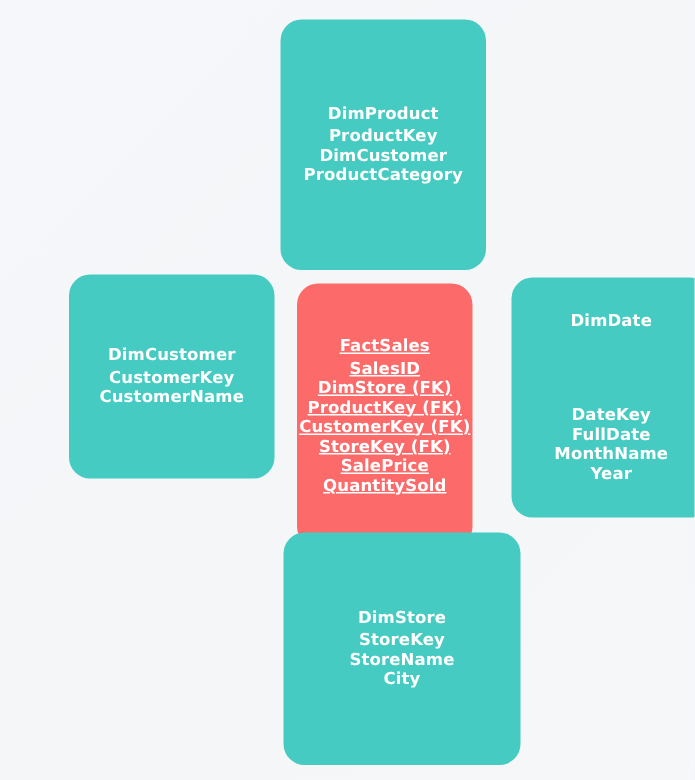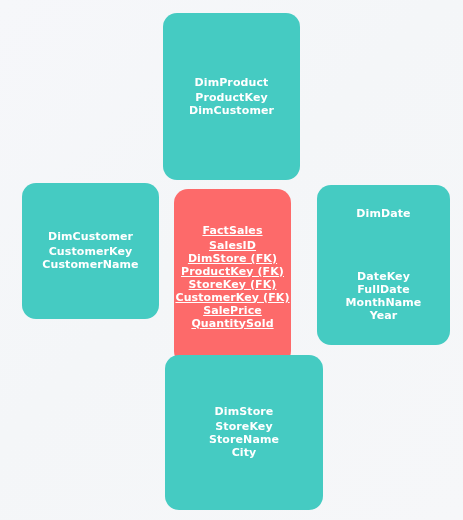--- a/index.html
+++ b/index.html
@@ -24,20 +24,21 @@
     border-radius: 14px;
     display: flex;
     flex-direction: column;
     align-items: center;
     justify-content: center;
     box-sizing: border-box;
     padding: 6px 8px;
     color: #ffffff;
     text-align: center;
     line-height: 1.0;
+    margin-left: 24px;
   }
   .entity.dimension {
     background: #45cbc2;
   }
   .entity.fact {
     background: #fd6a6a;
   }
   .ent-title {
     font-size: 11px;
     font-weight: bold;
@@ -67,39 +68,40 @@
 </head>
 <body>
 
 <div id="diagram">
 
   <div class="entity dimension" id="ent-dimproduct">
     <div class="ent-title">DimProduct</div>
     <div class="ent-fields">
       <div class="ent-field">ProductKey</div>
       <div class="ent-field">DimCustomer</div>
+      <div class="ent-field">ProductCategory</div>
     </div>
   </div>
 
   <div class="entity dimension" id="ent-dimcustomer">
     <div class="ent-title">DimCustomer</div>
     <div class="ent-fields">
       <div class="ent-field">CustomerKey</div>
       <div class="ent-field">CustomerName</div>
     </div>
   </div>
 
   <div class="entity fact" id="ent-factsales">
     <div class="ent-title">FactSales</div>
     <div class="ent-fields">
       <div class="ent-field">SalesID</div>
       <div class="ent-field">DimStore (FK)</div>
       <div class="ent-field">ProductKey (FK)</div>
+      <div class="ent-field">CustomerKey (FK)</div>
       <div class="ent-field">StoreKey (FK)</div>
-      <div class="ent-field">CustomerKey (FK)</div>
       <div class="ent-field">SalePrice</div>
       <div class="ent-field">QuantitySold</div>
     </div>
   </div>
 
   <div class="entity dimension" id="ent-dimdate">
     <div class="ent-title">DimDate</div>
     <div class="ent-fields">
       <div class="ent-field">DateKey</div>
       <div class="ent-field">FullDate</div>

